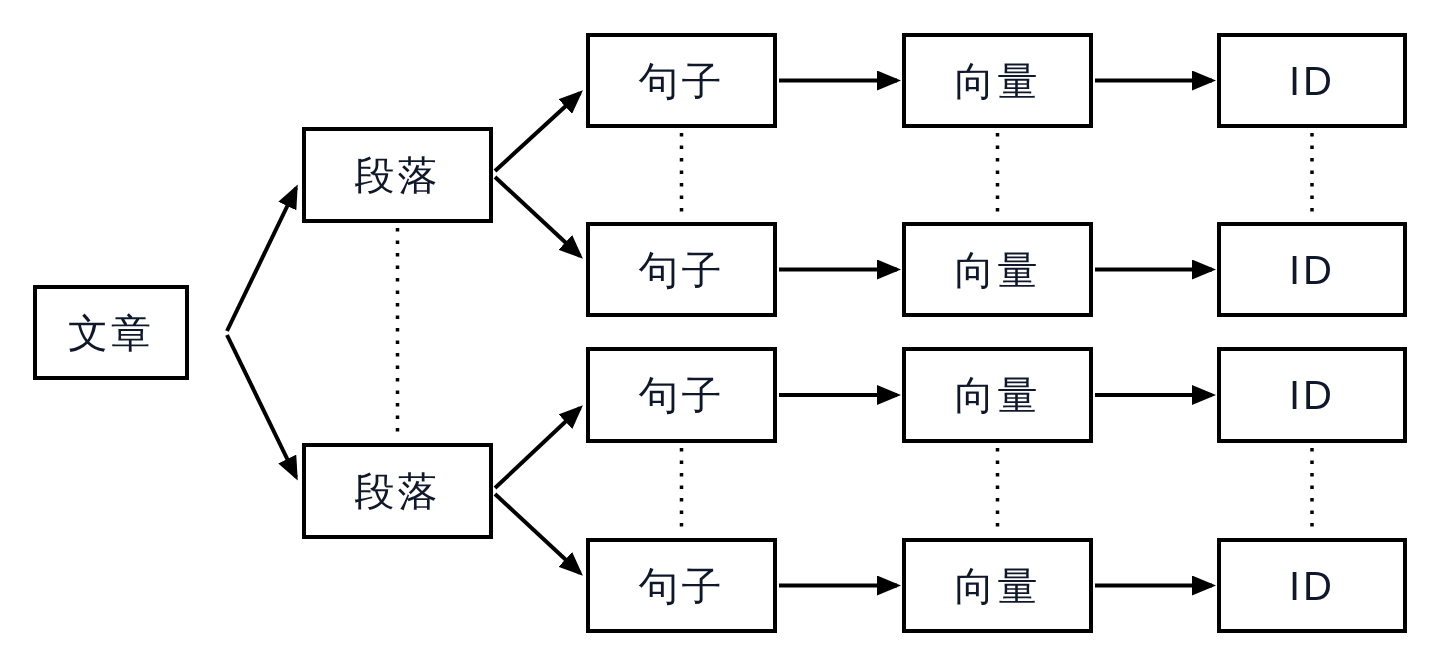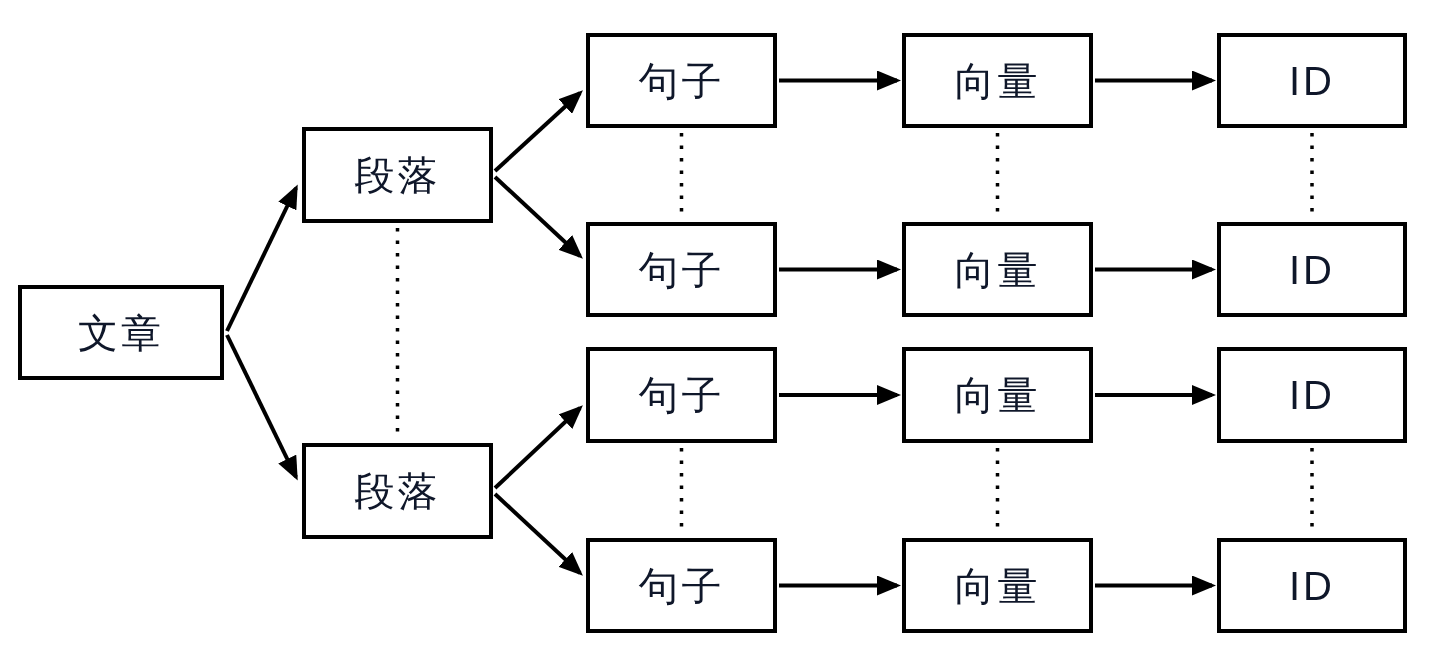--- a/index.html
+++ b/index.html
@@ -76,21 +76,21 @@
 
     <line x1="397.5" y1="228" x2="397.5" y2="440" stroke="#000" stroke-width="3.5" stroke-dasharray="3.5 9"></line>
     <line x1="681.5" y1="133" x2="681.5" y2="219" stroke="#000" stroke-width="3.5" stroke-dasharray="3.5 9"></line>
     <line x1="681.5" y1="448" x2="681.5" y2="535" stroke="#000" stroke-width="3.5" stroke-dasharray="3.5 9"></line>
     <line x1="997.5" y1="133" x2="997.5" y2="219" stroke="#000" stroke-width="3.5" stroke-dasharray="3.5 9"></line>
     <line x1="997.5" y1="448" x2="997.5" y2="535" stroke="#000" stroke-width="3.5" stroke-dasharray="3.5 9"></line>
     <line x1="1312" y1="133" x2="1312" y2="219" stroke="#000" stroke-width="3.5" stroke-dasharray="3.5 9"></line>
     <line x1="1312" y1="448" x2="1312" y2="535" stroke="#000" stroke-width="3.5" stroke-dasharray="3.5 9"></line>
   </svg>
 
-  <div class="box" style="left:18px;   top:285px; width:206px; height:95px;">文章</div>
+  <div class="box" style="left:33px;   top:285px; width:156px; height:95px;">文章</div>
 
   <div class="box" style="left:302px;  top:127px; width:191px; height:96px;">段落</div>
   <div class="box" style="left:302px;  top:443px; width:191px; height:96px;">段落</div>
 
   <div class="box" style="left:586px;  top:33px;  width:191px; height:95px;">句子</div>
   <div class="box" style="left:586px;  top:222px; width:191px; height:95px;">句子</div>
   <div class="box" style="left:586px;  top:347px; width:191px; height:96px;">句子</div>
   <div class="box" style="left:586px;  top:538px; width:191px; height:95px;">句子</div>
 
   <div class="box" style="left:902px;  top:33px;  width:191px; height:95px;">向量</div>

